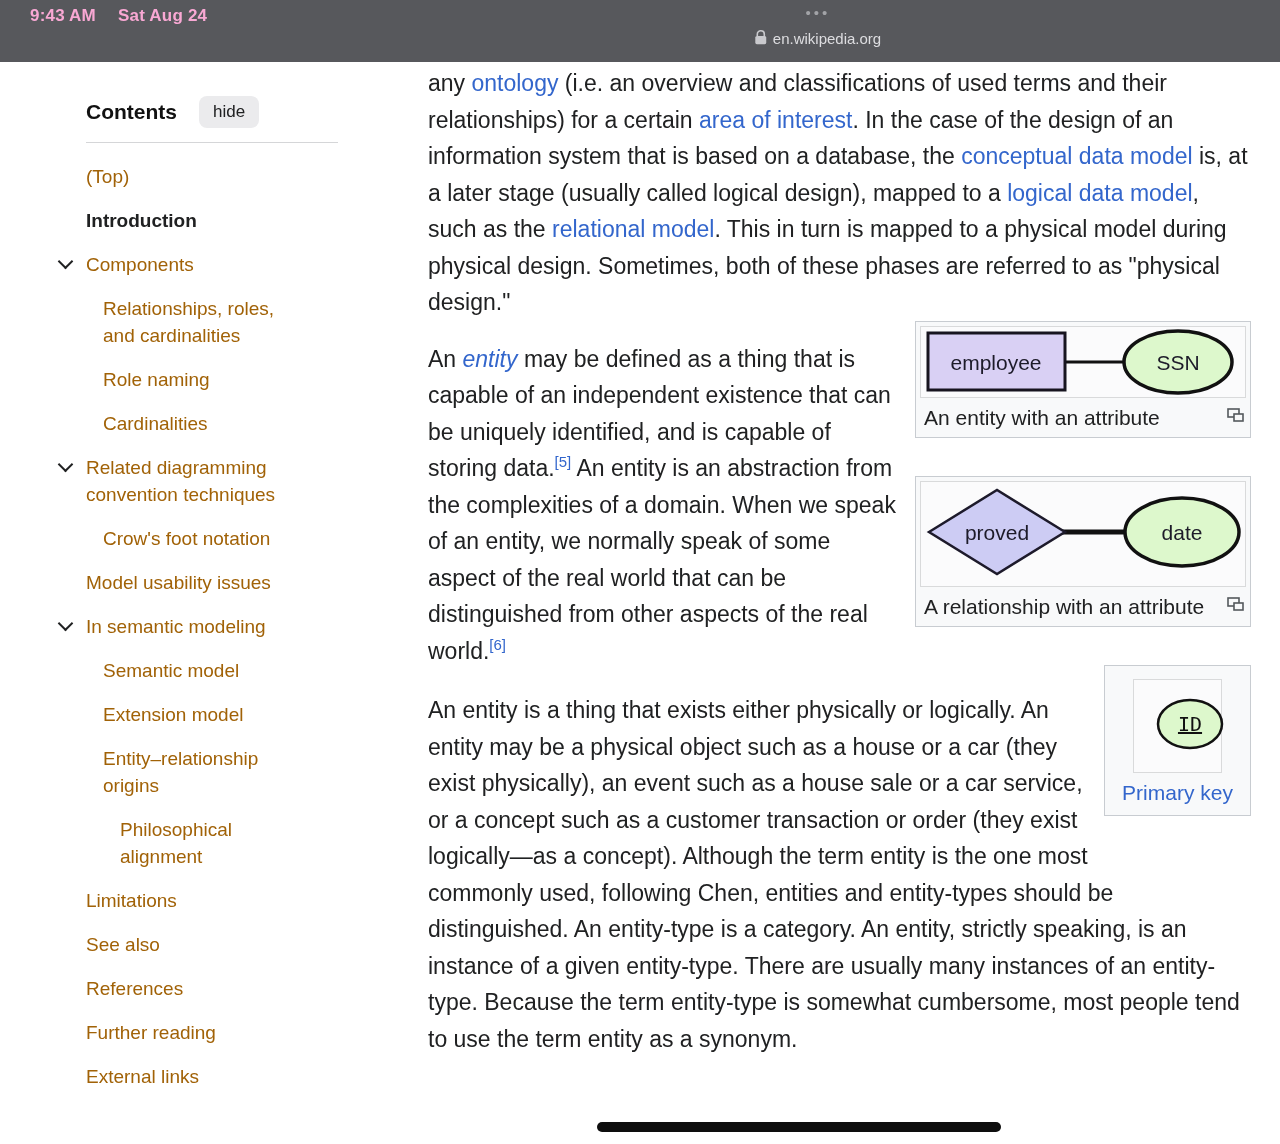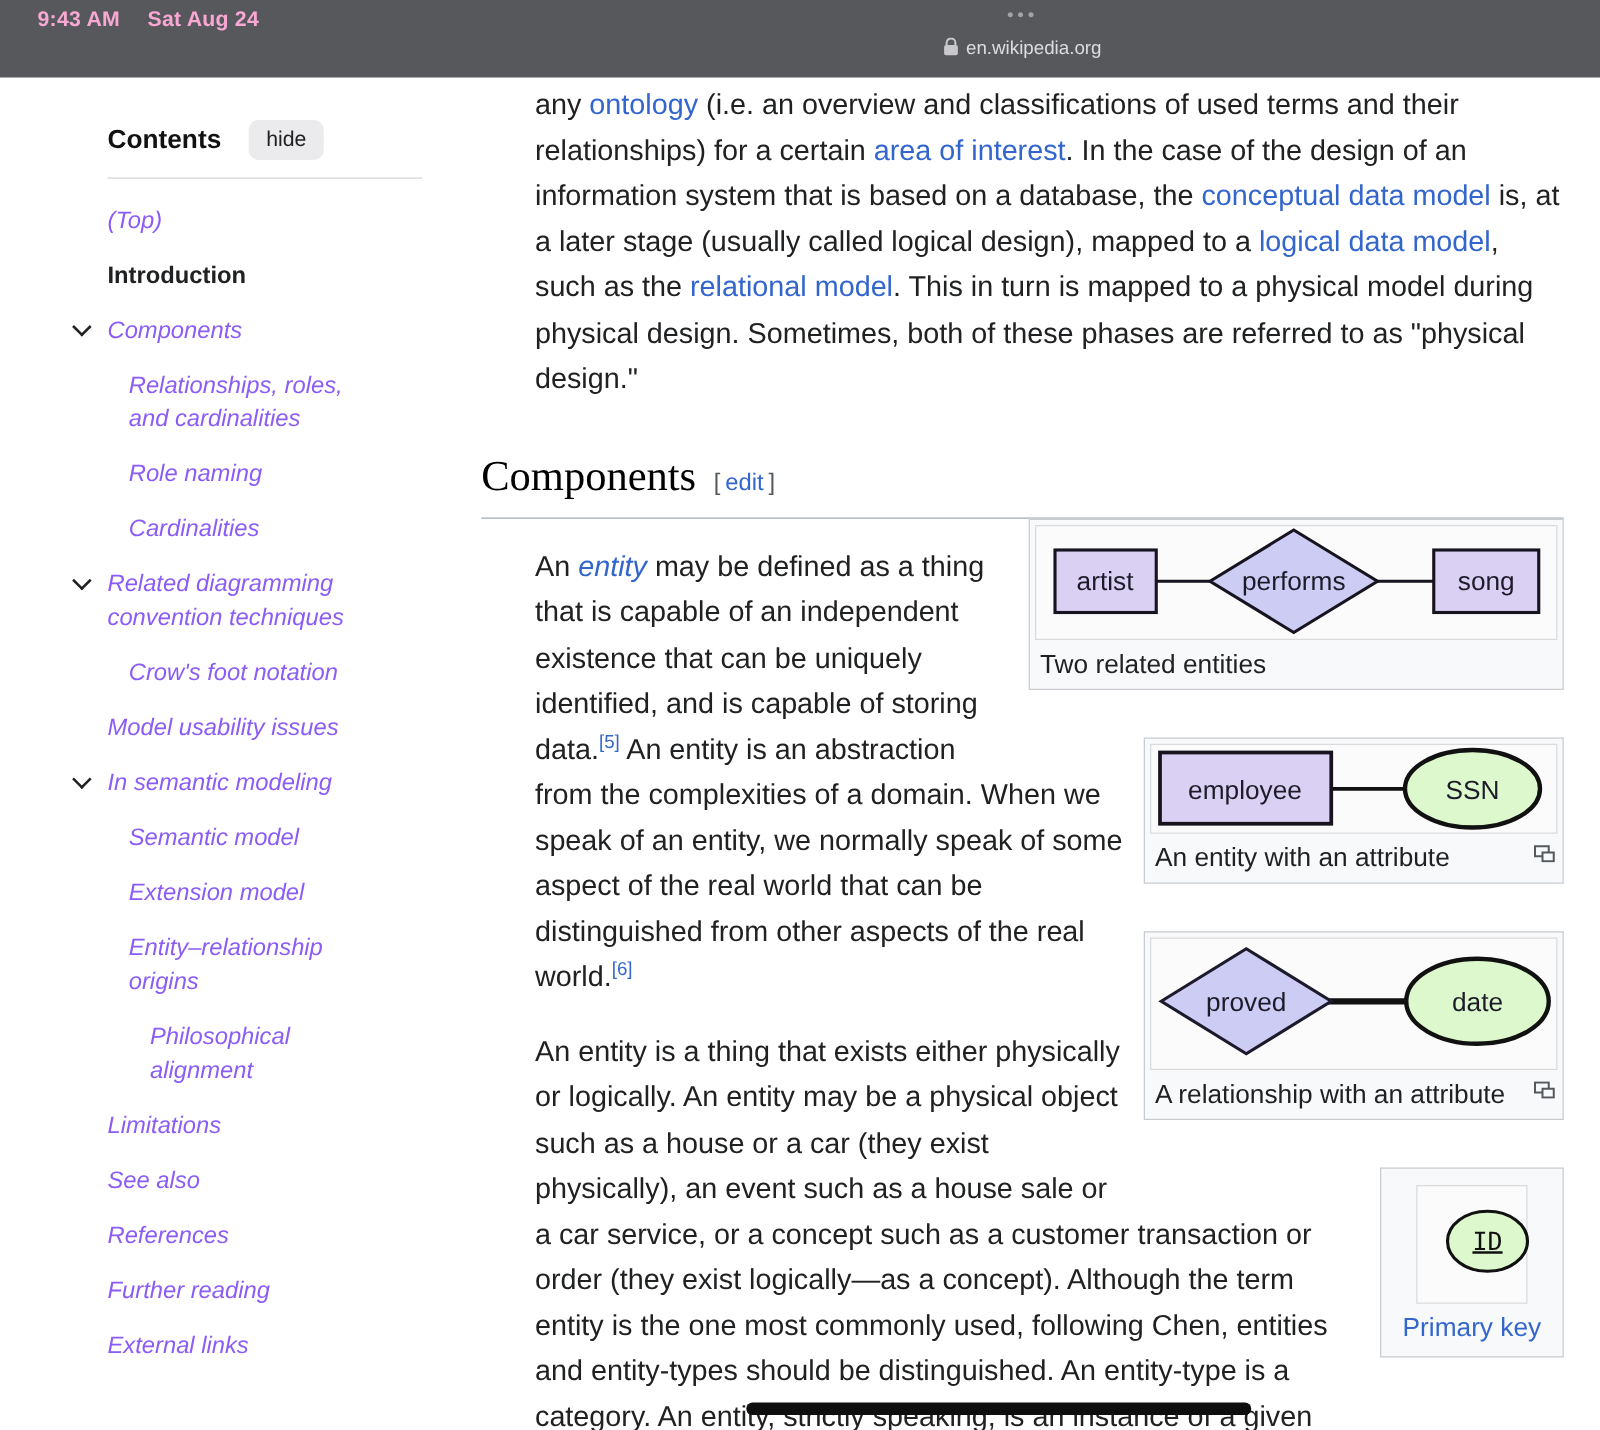--- a/index.html
+++ b/index.html
@@ -15,21 +15,21 @@
   .url-row { position:absolute; left:818px; top:30px; transform:translateX(-50%); display:flex; align-items:flex-start; gap:6px; color:#dddde0; font-size:15px; }
   .lock-icon svg { display:block; }
 
   
   .toc { position:absolute; left:86px; top:96px; width:252px; }
   .toc-head { display:flex; align-items:center; gap:22px; padding-bottom:14px; border-bottom:1px solid #d5d6d8; }
   .toc-title { font-size:21px; font-weight:700; color:#111; }
   .hide-btn { background:#ebebed; border:none; border-radius:8px; font-size:17px; color:#202122; padding:6px 14px; font-family:inherit; cursor:pointer; }
   .toc-list { list-style:none; margin-top:20px; }
   .toc-item { position:relative; margin-bottom:17px; font-size:19px; line-height:27px; width:212px; }
-  .toc-item a { color:#8b5cf6; text-decoration:none; cursor:pointer;font-style:italic; }
+  .toc-item a { color:#a16207; text-decoration:none; cursor:pointer; }
   .toc-item.bold { font-weight:700; color:#202122; }
   .toc-item.lvl1 { padding-left:17px; }
   .toc-item.lvl2 { padding-left:34px; }
   .chev { position:absolute; left:-26px; top:5px; width:11px; height:11px; border-right:2.4px solid #202122; border-bottom:2.4px solid #202122; transform:rotate(45deg); cursor:pointer; }
 
   
   .main { position:absolute; left:385px; top:62px; width:866px; }
   .body-text { font-size:23px; line-height:36.5px; color:#202122;margin-left:43px; }
   .body-text a { color:#36c; text-decoration:none; }
   .wref { font-size:15px; vertical-align:9px; line-height:0; }
@@ -108,37 +108,21 @@
       <li class="toc-item"><a>References</a></li>
       <li class="toc-item"><a>Further reading</a></li>
       <li class="toc-item"><a>External links</a></li>
     </ul>
   </nav>
 
   <main class="main">
 
     <p class="body-text intro"><span>any </span><a>ontology</a><span> (i.e. an overview and classifications of used terms and their relationships) for a certain </span><a>area of interest</a><span>. In the case of the design of an information system that is based on a database, the </span><a>conceptual data model</a><span> is, at a later stage (usually called logical design), mapped to a </span><a>logical data model</a><span>, such as the </span><a>relational model</a><span>. This in turn is mapped to a physical model during physical design. Sometimes, both of these phases are referred to as "physical design."</span></p>
 
-    <h2 class="section-h"><span>Components</span><span class="editsection"><span class="br">[</span><a>edit</a><span class="br">]</span></span></h2>
 
-    <figure class="thumb fig-w1 after-h">
-      <div class="thumb-img">
-        <svg width="416" height="90" viewBox="0 0 416 90">
-          <line x1="96" y1="44" x2="141" y2="44" stroke="#17141f" stroke-width="2.5"></line>
-          <line x1="271" y1="44" x2="318" y2="44" stroke="#17141f" stroke-width="2.5"></line>
-          <rect x="15" y="19" width="81" height="50" stroke="#17141f" stroke-width="2.5" fill="#d9d0f4"></rect>
-          <polygon points="139,44 206,3 273,44 206,85" stroke="#17141f" stroke-width="2.5" fill="#cdccf4"></polygon>
-          <rect x="318" y="19" width="84" height="50" stroke="#17141f" stroke-width="2.5" fill="#d9d0f4"></rect>
-          <text class="dg-label" x="55" y="51" text-anchor="middle">artist</text>
-          <text class="dg-label" x="206" y="51" text-anchor="middle">performs</text>
-          <text class="dg-label" x="360" y="51" text-anchor="middle">song</text>
-        </svg>
-      </div>
-      <figcaption class="thumb-cap"><span>Two related entities</span></figcaption>
-    </figure>
 
     <figure class="thumb fig-w2">
       <div class="thumb-img">
         <svg width="324" height="70" viewBox="0 0 324 70">
           <line x1="144" y1="35" x2="206" y2="35" stroke="#111" stroke-width="3"></line>
           <rect x="7" y="6" width="137" height="57" stroke="#17141f" stroke-width="3" fill="#d9d0f4"></rect>
           <ellipse cx="257" cy="35" rx="54" ry="31" stroke="#111" stroke-width="3.5" fill="#ddf8cc"></ellipse>
           <text class="dg-label" x="75" y="43" text-anchor="middle">employee</text>
           <text class="dg-label" x="257" y="43" text-anchor="middle">SSN</text>
         </svg>

